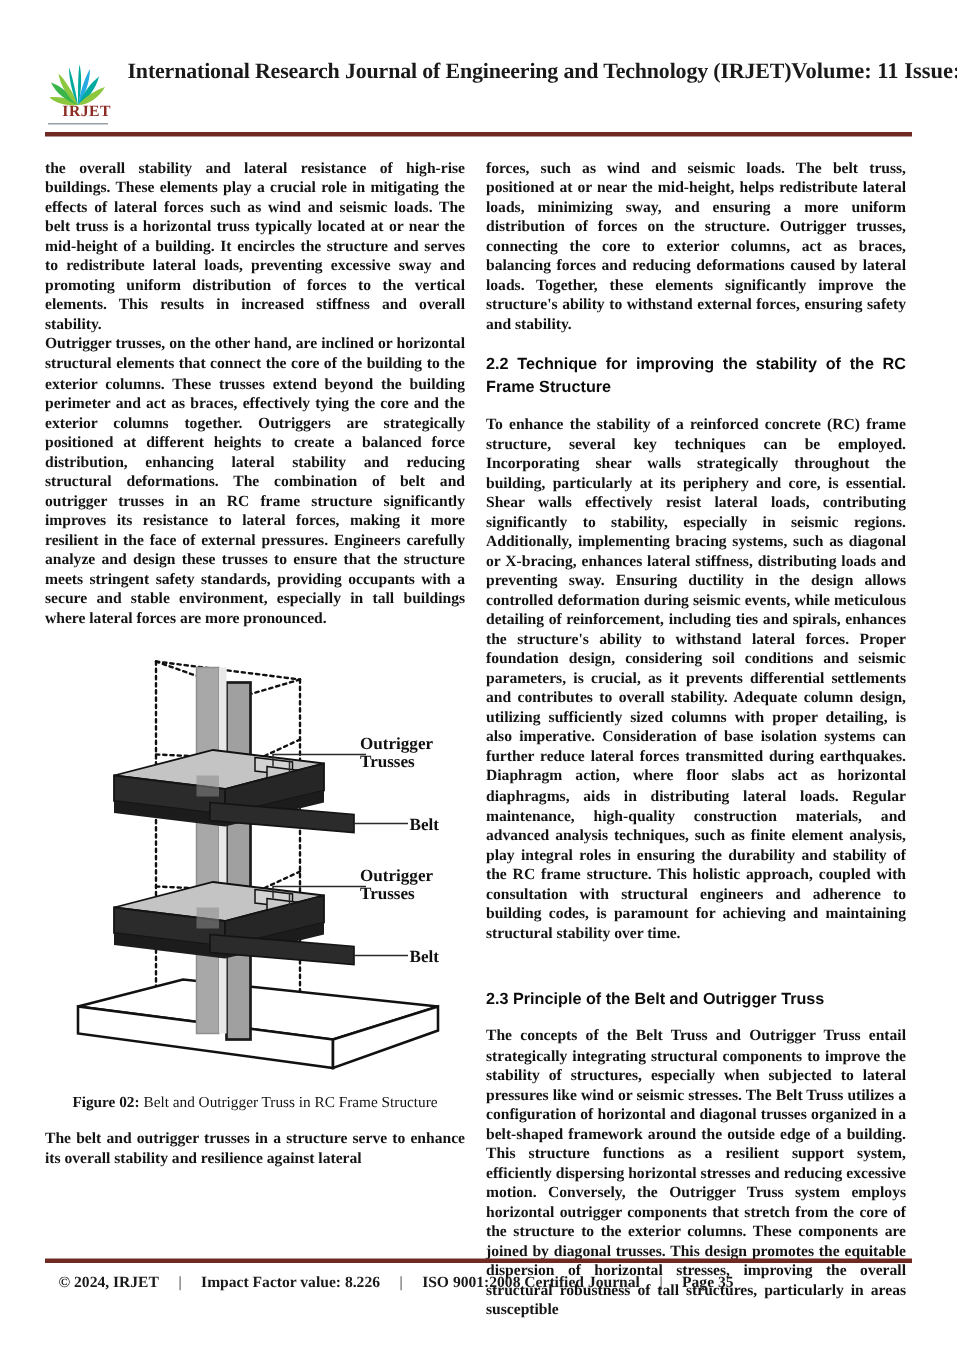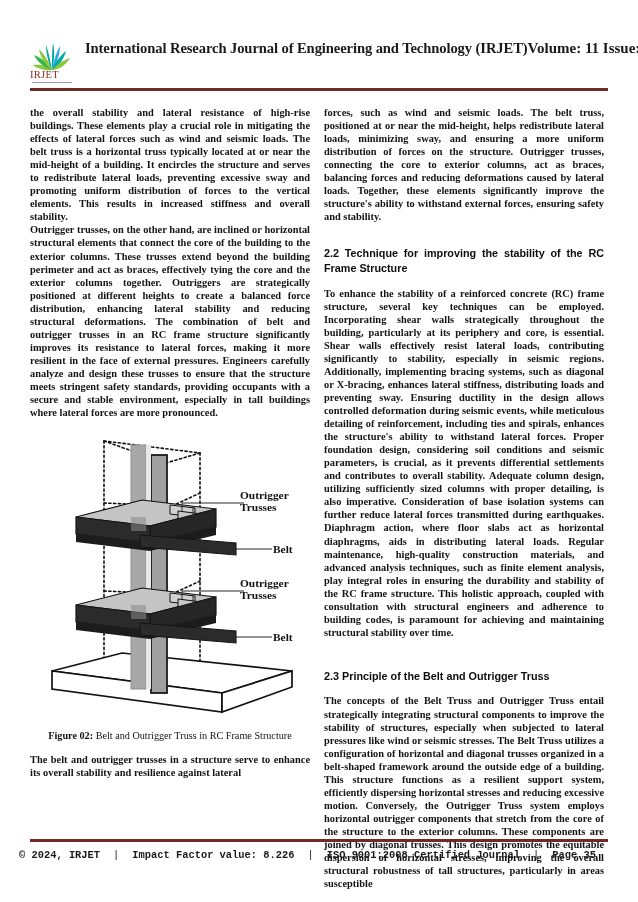--- a/index.html
+++ b/index.html
@@ -40,23 +40,23 @@
     left: 1px;
     top: 1px;
     width: 42px;
     height: 30px;
   }
   .logo-word {
     position: absolute;
     left: 0px;
     top: 29px;
     width: 44px;
-    text-align: left;
-    font-family: "Liberation Serif", serif;
-    font-weight: normal;
+    text-align: right;
+    font-family: "Liberation Serif", serif;
+    font-weight: bold;
     font-size: 10.5px;
     letter-spacing: 0.3px;
     color: #8c2b24;
     line-height: 12px;
   }
   .logo-rule {
     position: absolute;
     left: 2px;
     top: 42px;
     width: 40px;
@@ -180,27 +180,27 @@
   .footer-rule {
     position: absolute;
     left: 30px;
     top: 839px;
     width: 578px;
     height: 2.5px;
     background: #6e2a23;
   }
   .footer {
     position: absolute;
-    left: 19px;
+    left: 39px;
     top: 845px;
     width: 578px;
     height: 20px;
     display: flex;
     align-items: center;
-    font-family: Liberation Mono, monospace;
+    font-family: Liberation Serif, serif;
     font-weight: bold;
     font-size: 10.4px;
     color: #1a1a1a;
     white-space: nowrap;
   }
   .footer .sep {
     padding: 0 13px;
     color: #1a1a1a;
     font-weight: normal;
   }
@@ -359,21 +359,21 @@
     </div>
 
 
     <p class="body-par gap">The belt and outrigger trusses in a structure serve to enhance its overall stability and resilience against lateral</p>
   </div>
 
   <div class="col col-right">
 
     <p class="body-par">forces, such as wind and seismic loads. The belt truss, positioned at or near the mid-height, helps redistribute lateral loads, minimizing sway, and ensuring a more uniform distribution of forces on the structure. Outrigger trusses, connecting the core to exterior columns, act as braces, balancing forces and reducing deformations caused by lateral loads. Together, these elements significantly improve the structure's ability to withstand external forces, ensuring safety and stability.</p>
 
-    <h3 class="sec-head" style="margin-top:23px;">2.2 Technique for improving the stability of the RC Frame Structure</h3>
+    <h3 class="sec-head" style="margin-top:13px;">2.2 Technique for improving the stability of the RC Frame Structure</h3>
 
     <p class="body-par gap">To enhance the stability of a reinforced concrete (RC) frame structure, several key techniques can be employed. Incorporating shear walls strategically throughout the building, particularly at its periphery and core, is essential. Shear walls effectively resist lateral loads, contributing significantly to stability, especially in seismic regions. Additionally, implementing bracing systems, such as diagonal or X-bracing, enhances lateral stiffness, distributing loads and preventing sway. Ensuring ductility in the design allows controlled deformation during seismic events, while meticulous detailing of reinforcement, including ties and spirals, enhances the structure's ability to withstand lateral forces. Proper foundation design, considering soil conditions and seismic parameters, is crucial, as it prevents differential settlements and contributes to overall stability. Adequate column design, utilizing sufficiently sized columns with proper detailing, is also imperative. Consideration of base isolation systems can further reduce lateral forces transmitted during earthquakes. Diaphragm action, where floor slabs act as horizontal diaphragms, aids in distributing lateral loads. Regular maintenance, high-quality construction materials, and advanced analysis techniques, such as finite element analysis, play integral roles in ensuring the durability and stability of the RC frame structure. This holistic approach, coupled with consultation with structural engineers and adherence to building codes, is paramount for achieving and maintaining structural stability over time.</p>
 
     <h3 class="sec-head" style="margin-top:30px;">2.3 Principle of the Belt and Outrigger Truss</h3>
 
     <p class="body-par gap">The concepts of the Belt Truss and Outrigger Truss entail strategically integrating structural components to improve the stability of structures, especially when subjected to lateral pressures like wind or seismic stresses. The Belt Truss utilizes a configuration of horizontal and diagonal trusses organized in a belt-shaped framework around the outside edge of a building. This structure functions as a resilient support system, efficiently dispersing horizontal stresses and reducing excessive motion. Conversely, the Outrigger Truss system employs horizontal outrigger components that stretch from the core of the structure to the exterior columns. These components are joined by diagonal trusses. This design promotes the equitable dispersion of horizontal stresses, improving the overall structural robustness of tall structures, particularly in areas susceptible</p>
   </div>
 
   <div class="footer-rule"></div>
   <div class="footer">

